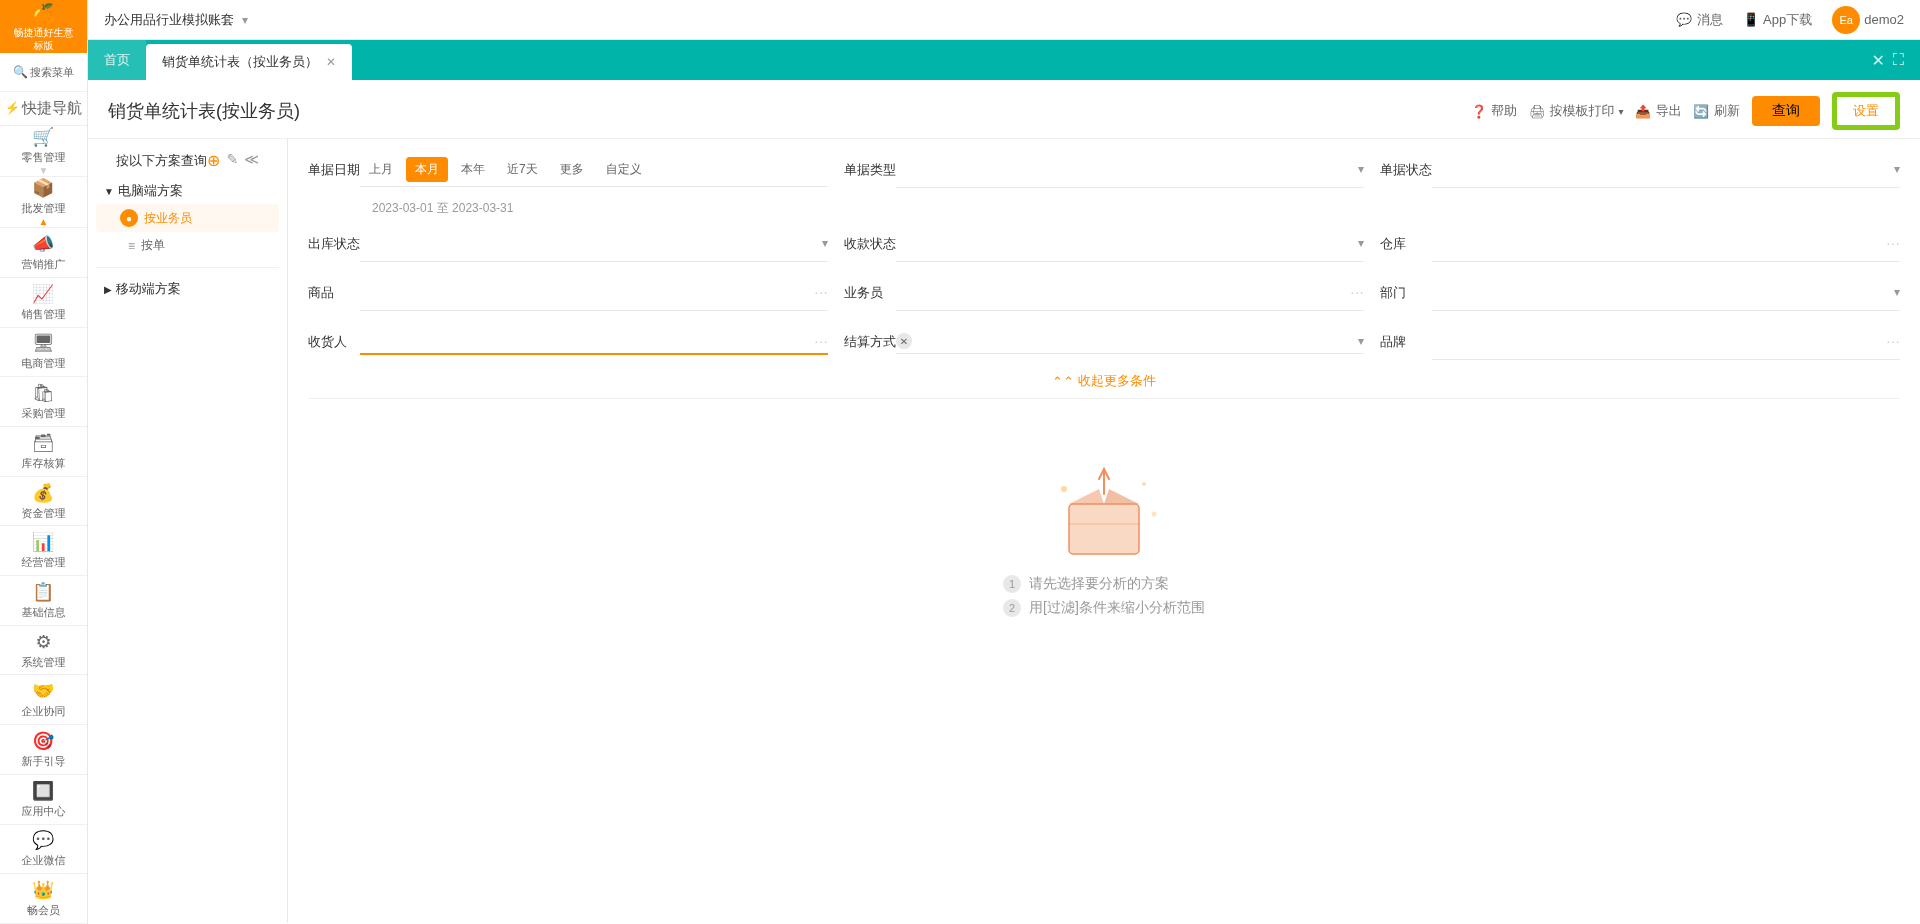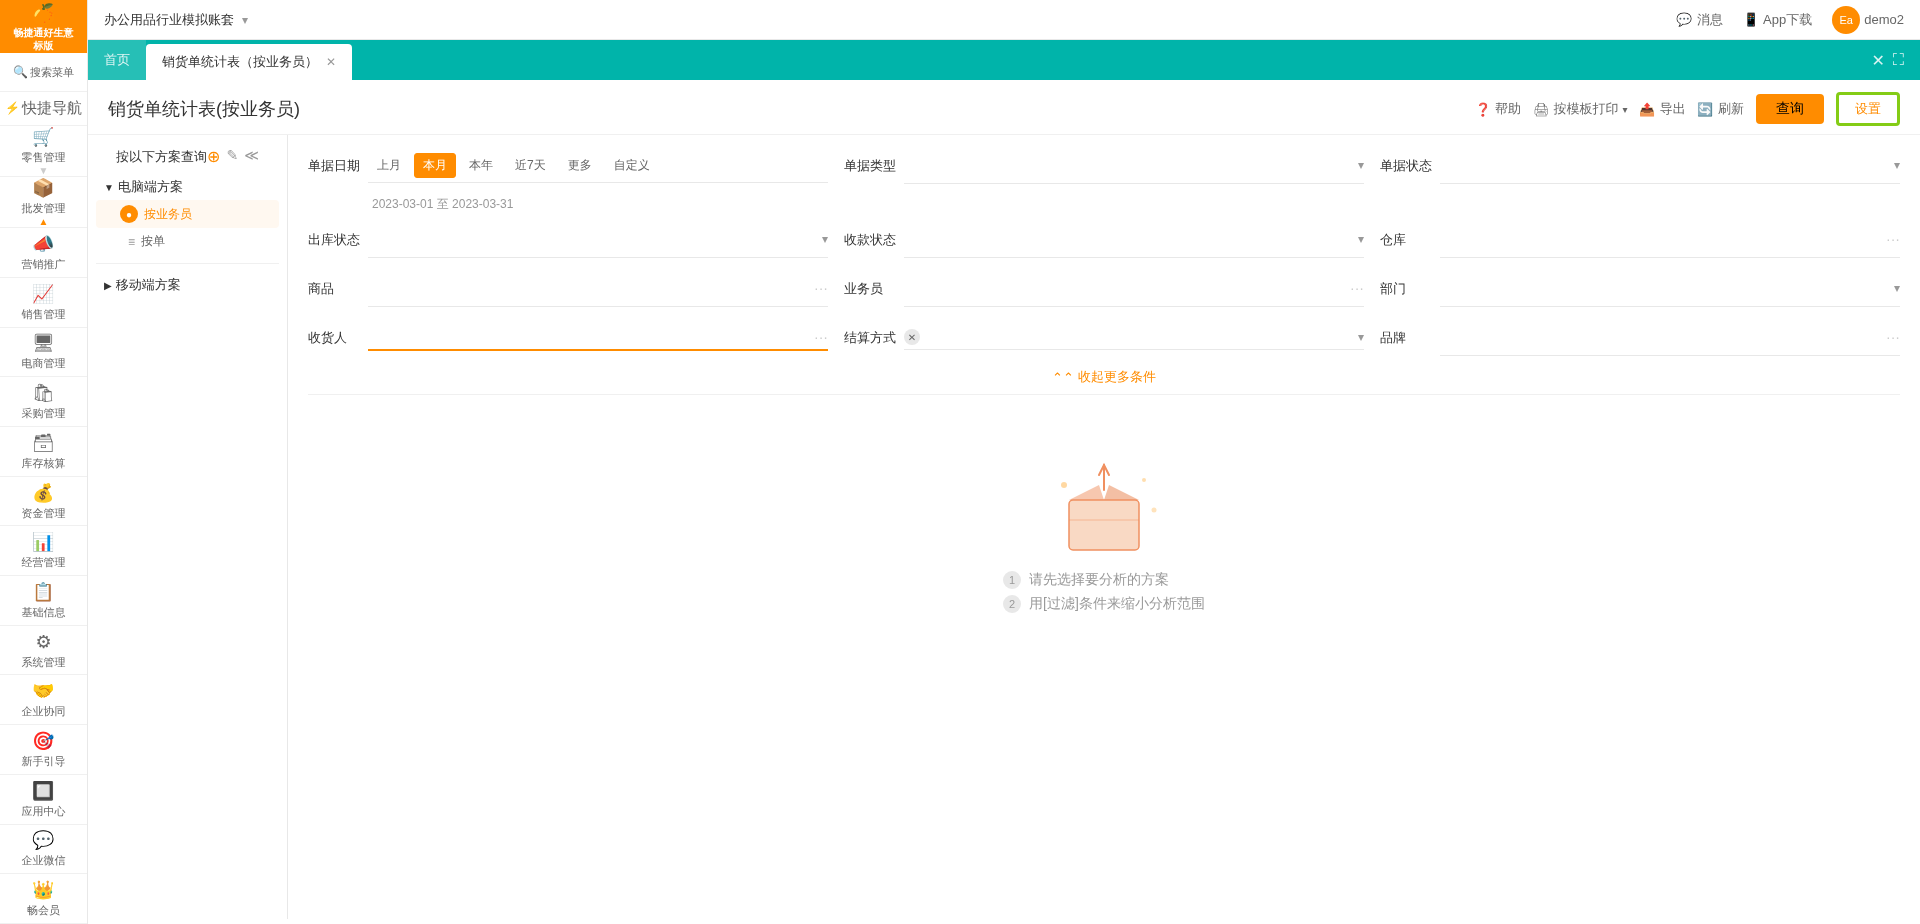--- a/index.html
+++ b/index.html
@@ -39,21 +39,21 @@
 
     
     .content { flex: 1; overflow: auto; background: #f5f5f5; }
 
     
     .page { background: #fff; margin: 0; padding: 0; min-height: 100%; }
     .page-header { padding: 12px 20px 8px; display: flex; align-items: center; justify-content: space-between; border-bottom: 1px solid #f0f0f0; }
     .page-title { font-size: 18px; color: #333; font-weight: 500; }
     .page-header-action { display: flex; align-items: center; gap: 4px; cursor: pointer; color: #666; }
     .btn-query { background: #ff8c00; color: #000000; border: none; padding: 6px 20px; border-radius: 4px; cursor: pointer; font-size: 14px; }
-    .btn-settings { background: #fff; color: #ff8c00; border: 3px solid #84cc16; padding: 5px 16px; border-radius: 4px; cursor: pointer; font-size: 13px; text-align: center; }
+    .btn-settings { background: #fff; color: #ff8c00; border: 5px solid #84cc16; padding: 5px 16px; border-radius: 4px; cursor: pointer; font-size: 13px; text-align: center; }
 
     
     .page-body { display: flex; height: calc(100vh - 140px); }
 
     
     .left-panel { width: 200px; border-right: 1px solid #e8e8e8; padding: 12px 8px; background: #fff; flex-shrink: 0; }
     .left-panel-header { display: flex; align-items: center; justify-content: center; margin-bottom: 8px; font-size: 13px; color: #333; }
     .left-panel-title { font-weight: 500; }
     .left-panel-icons { display: flex; gap: 6px; color: #ff8c00; }
     .scheme-group { margin-bottom: 4px; }
@@ -61,21 +61,21 @@
     .scheme-item { padding: 5px 12px 5px 24px; font-size: 12px; color: #333; cursor: pointer; display: flex; align-items: center; gap: 6px; border-radius: 4px; }
     .scheme-item.active { background: #fff8f0; color: #ff8c00; }
     .scheme-item-icon { width: 18px; height: 18px; border-radius: 50%; background: #ff8c00; display: flex; align-items: center; justify-content: center; color: #fff; font-size: 10px; }
     .sub-scheme-item { padding: 5px 12px 5px 32px; font-size: 12px; color: #666; cursor: pointer; display: flex; align-items: center; gap: 6px; }
     .mobile-group { margin-top: 8px; }
     .mobile-group-header { display: flex; align-items: center; gap: 4px; font-size: 13px; color: #333; padding: 4px 8px; cursor: pointer; }
 
     
     .right-panel { flex: 1; overflow: auto; padding: 12px 20px; }
     .filter-row { display: grid; grid-template-columns: 1fr 1fr 1fr; gap: 16px; margin-bottom: 12px; align-items: center; }
-    .filter-item { display: flex; align-items: center; gap: 8px; }
+    .filter-item { display: flex; align-items: center; }
     .filter-label { color: #333; font-size: 13px; white-space: nowrap; min-width: 52px; }
     .filter-control { flex: 1; display: flex; align-items: center; border: none; border-bottom: 1px solid #e8e8e8; padding: 4px 0; position: relative; }
     .filter-control input { border: none; outline: none; width: 100%; font-size: 13px; color: #333; background: transparent; }
     .filter-control-dropdown { display: flex; align-items: center; justify-content: space-between; flex: 1; cursor: pointer; min-height: 28px; }
     .filter-control-text { color: #999; font-size: 13px; }
     .filter-control-arrow { color: #999; font-size: 12px; }
     .filter-dots { color: #ccc; font-size: 14px; cursor: pointer; margin-left: 4px; }
 
     
     .date-row { display: flex; align-items: center; gap: 4px; text-align: center; }
@@ -100,21 +100,21 @@
     .divider-line { height: 1px; background: #f0f0f0; margin: 8px 0; }
 
     .filter-section { border-bottom: 1px solid #f0f0f0; padding-bottom: 8px; margin-bottom: 0; }
   </style>
 </head>
 <body>
 
 <div class="sidebar">
   <div class="sidebar-logo">
     <div class="sidebar-logo-icon">🍊</div>
-    <div class="sidebar-logo-text" style="white-space:pre-line;text-align:center;font-size:10px;font-weight:bold;">畅捷通好生意
+    <div class="sidebar-logo-text" style="white-space:pre-line;text-align:center;font-size:10px;">畅捷通好生意
 标版</div>
   </div>
   <div class="sidebar-search">
     <span>🔍</span>
     <span style="font-size:11px;margin-left:2px;">搜索菜单</span>
   </div>
   <div class="sidebar-nav">
     <span>⚡</span>
     <span style="font-size:15px;margin-left:2px;">快捷导航</span>
   </div>

